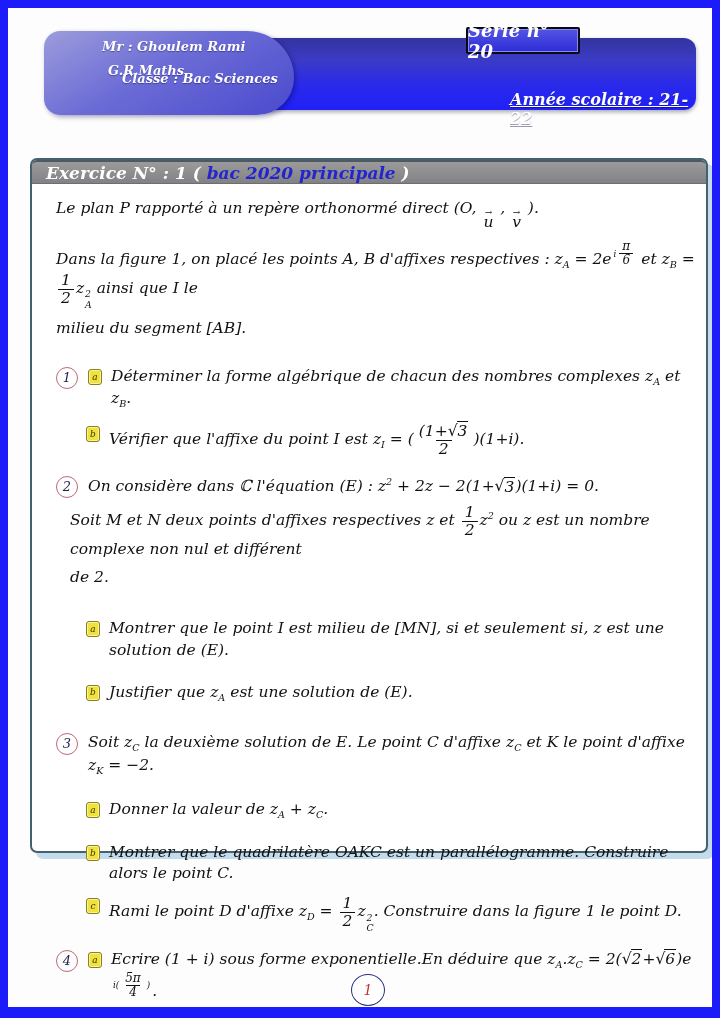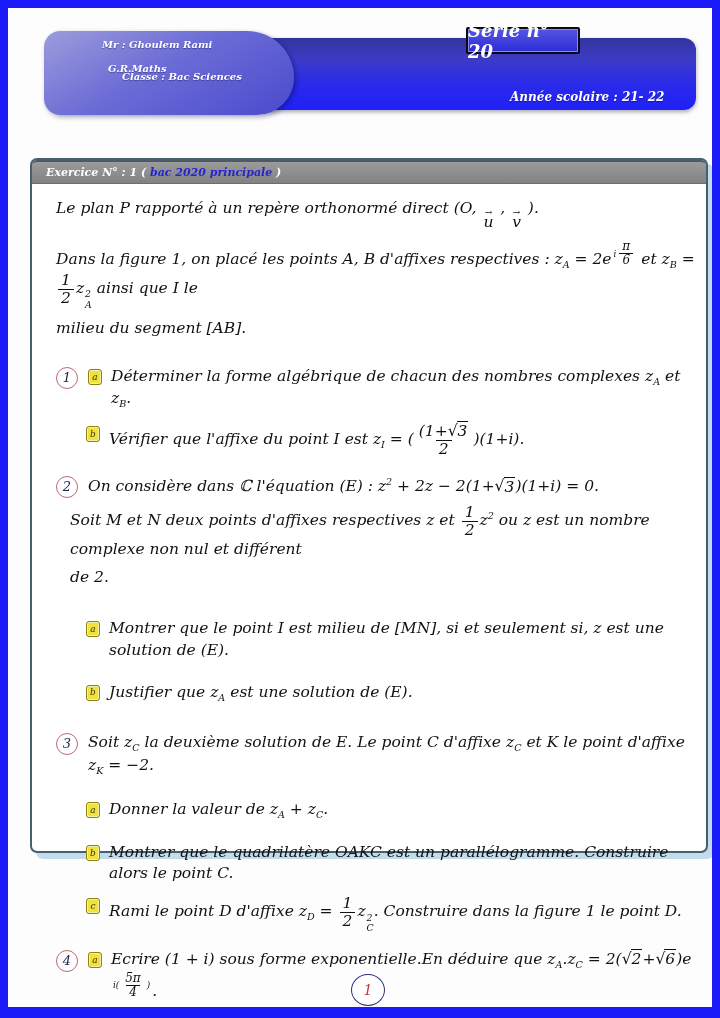--- a/index.html
+++ b/index.html
@@ -17,50 +17,50 @@
     position:absolute; left:40px; top:30px; width:648px; height:72px;
     border-radius:12px;
     background:linear-gradient(180deg,#34349e 0%,#3b3bc6 30%,#2a2aeb 65%,#2020f7 100%);
     box-shadow:0 2px 4px rgba(0,0,40,.35);
   }
   .teacher-panel {
     position:absolute; left:-4px; top:-7px; width:250px; height:84px;
     border-radius:20px 58px 46px 20px;
     background:linear-gradient(150deg,#9c9cdc 0%,#6c6cd6 45%,#4a4ace 100%);
     box-shadow:2px 2px 5px rgba(0,0,60,.35);
-    color:#fff; font-size:10px; font-weight:600;
+    color:#fff; font-size:13px; font-weight:600;
   }
   .tp-line { position:absolute; white-space:nowrap; text-shadow:0 1px 1px rgba(0,0,60,.4); }
   .tp-1 { left:58px; top:8px; }
   .tp-2 { left:64px; top:32px; }
   .tp-3 { left:78px; top:40px; }
   .serie-badge {
     position:absolute; left:418px; top:-11px; width:114px; height:27px;
     background:linear-gradient(180deg,#5555e2,#2c2cd8);
     border:2px solid #0a0a14; border-radius:2px;
     box-shadow:inset 0 0 0 1px #8888ee;
     display:flex; align-items:center; justify-content:center;
     color:#fff; font-size:18px; font-weight:600;
   }
   .annee {
     position:absolute; left:462px; top:52px; color:#fff;
-    font-size:12px; font-weight:600; text-shadow:0 1px 1px rgba(0,0,60,.4);
+    font-size:16px; font-weight:600; text-shadow:0 1px 1px rgba(0,0,60,.4);text-decoration:underline;
   }
 
   
   .card {
     position:absolute; left:22px; top:150px; width:678px; height:695px;
     border:2px solid #44616f; border-radius:7px;
     background:#fff; box-shadow:6px 6px 0 #c3dbea;
   }
   .card-title {
     height:24px; border-radius:5px 5px 0 0;
     background:linear-gradient(180deg,#9b9b9b,#828286);
     border-top:2px solid #4d5a66; border-bottom:1px solid #6e6e72;
-    color:#fff; font-size:11px; font-weight:600;
+    color:#fff; font-size:17px; font-weight:600;
     display:flex; align-items:center; padding-left:14px; white-space:pre;
   }
   .card-title .bac-link { color:#2424cf; }
   .card-body { padding:12px 10px 0 10px; font-size:15.5px; line-height:1.4; overflow:hidden; }
 
   
   .pline { padding-left:14px; }
   .pcont { padding-left:28px; }
   .qrow { display:flex; align-items:flex-start; padding-left:14px; }
   .qrow.sub { padding-left:44px; }

